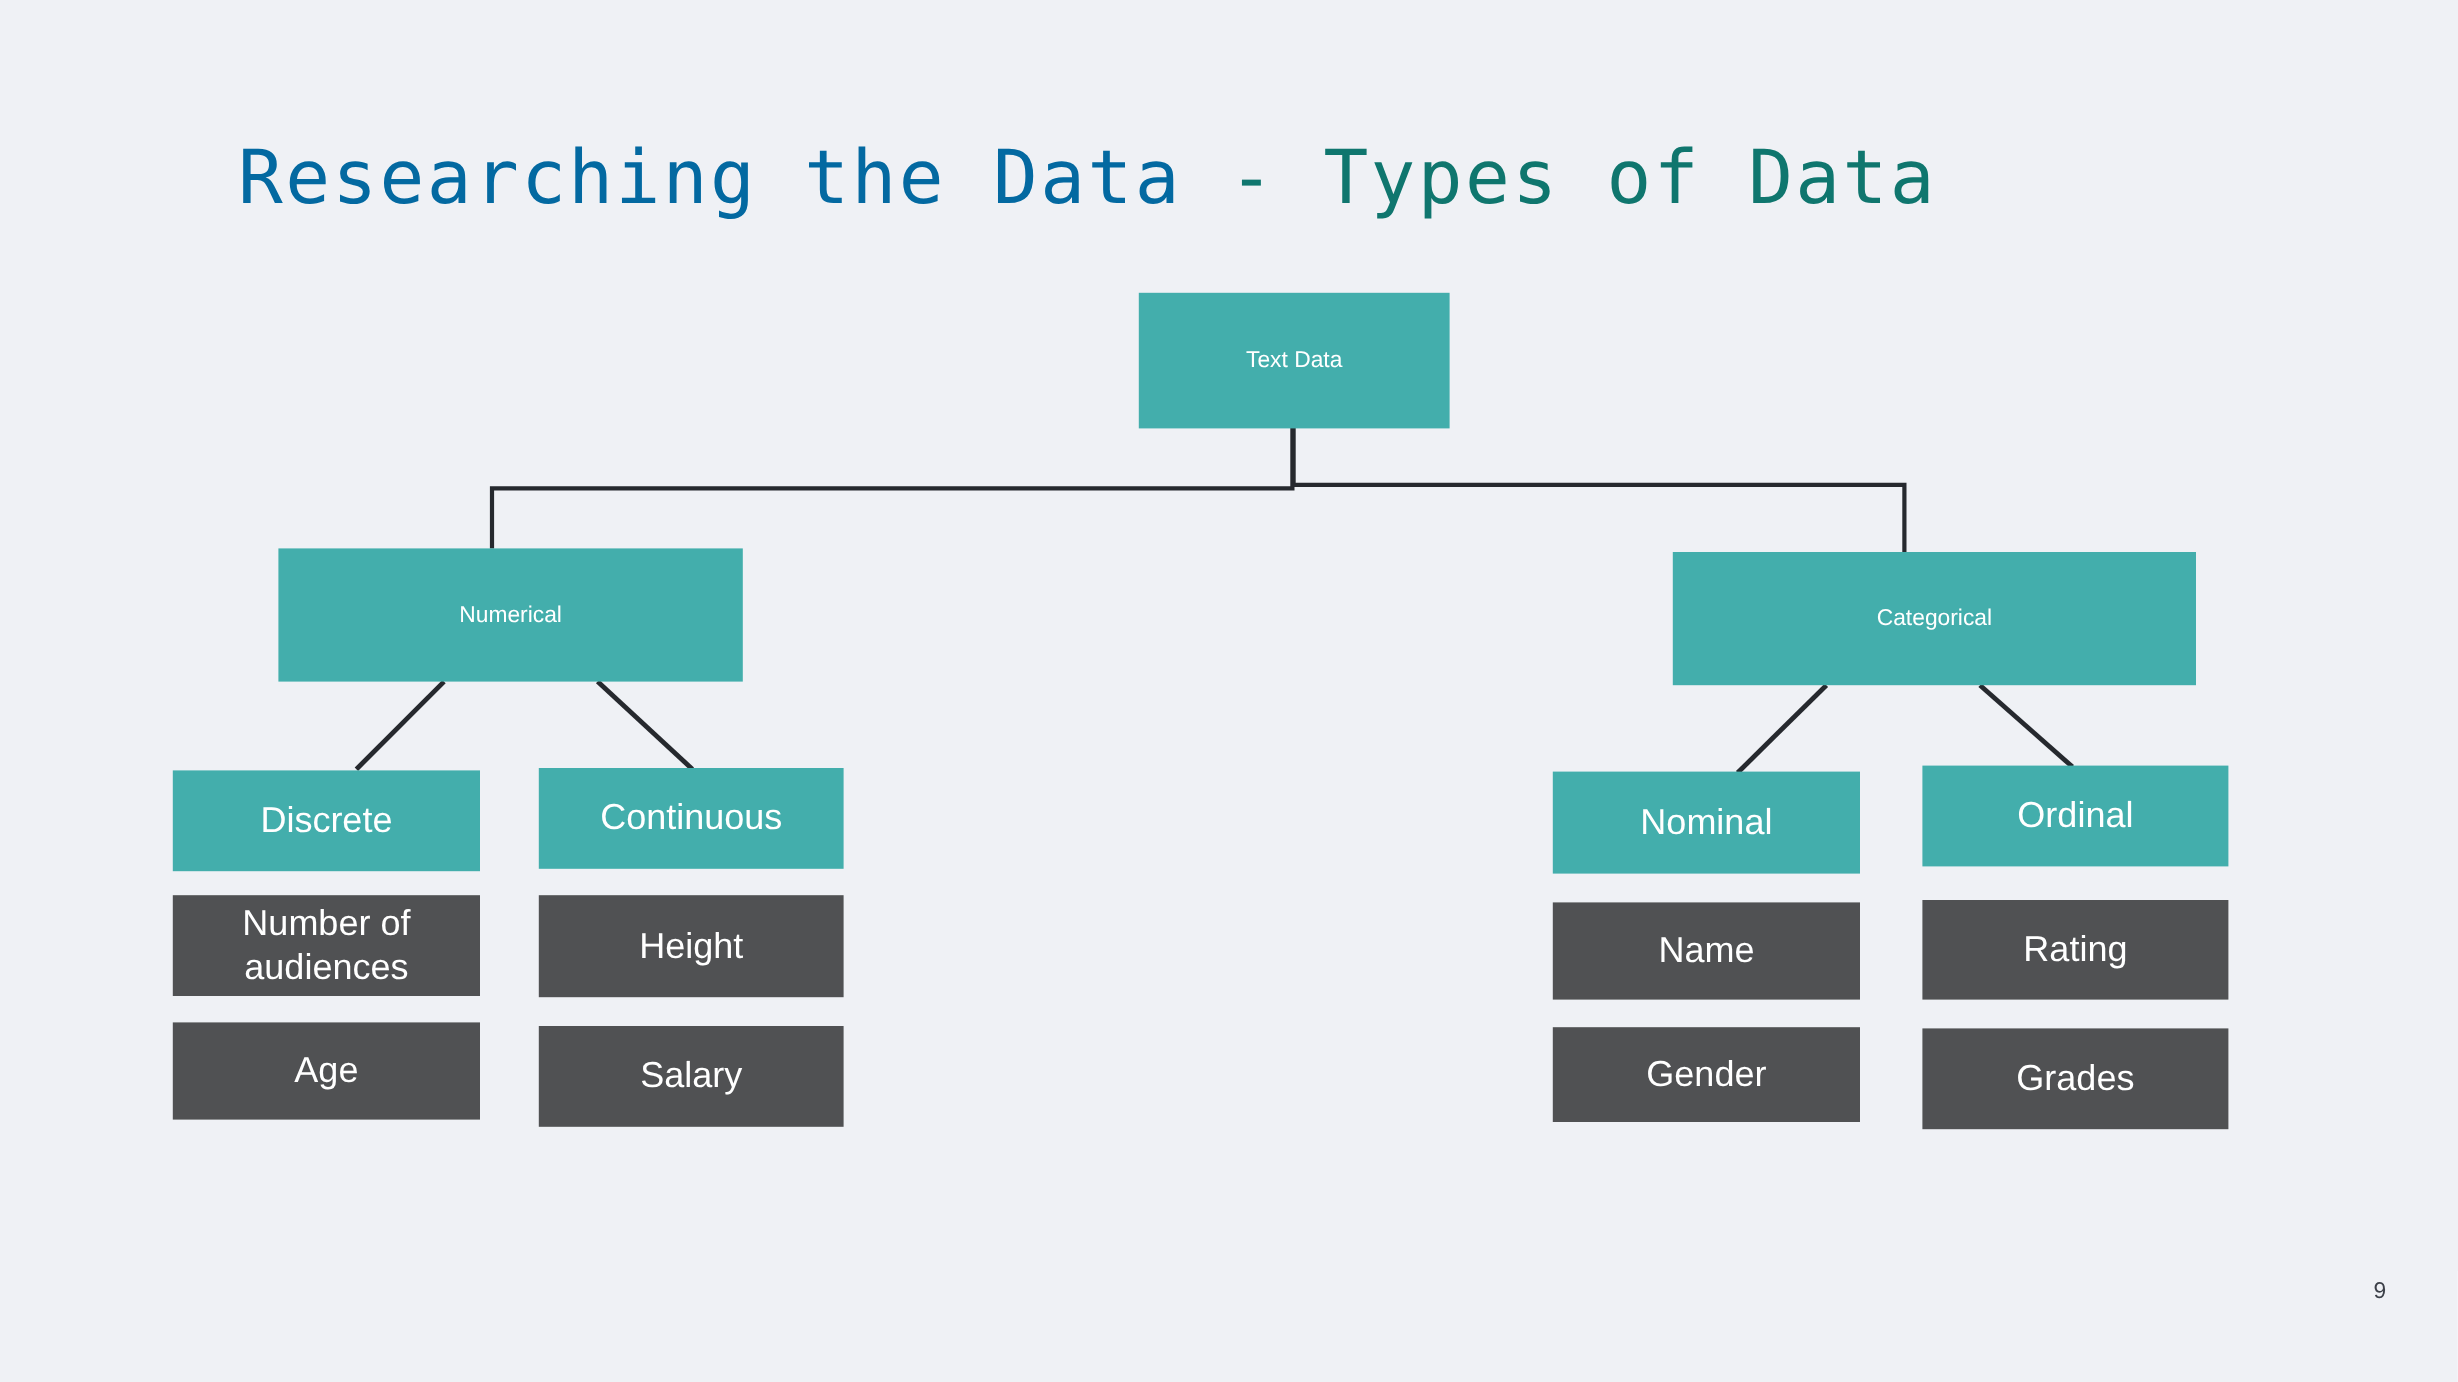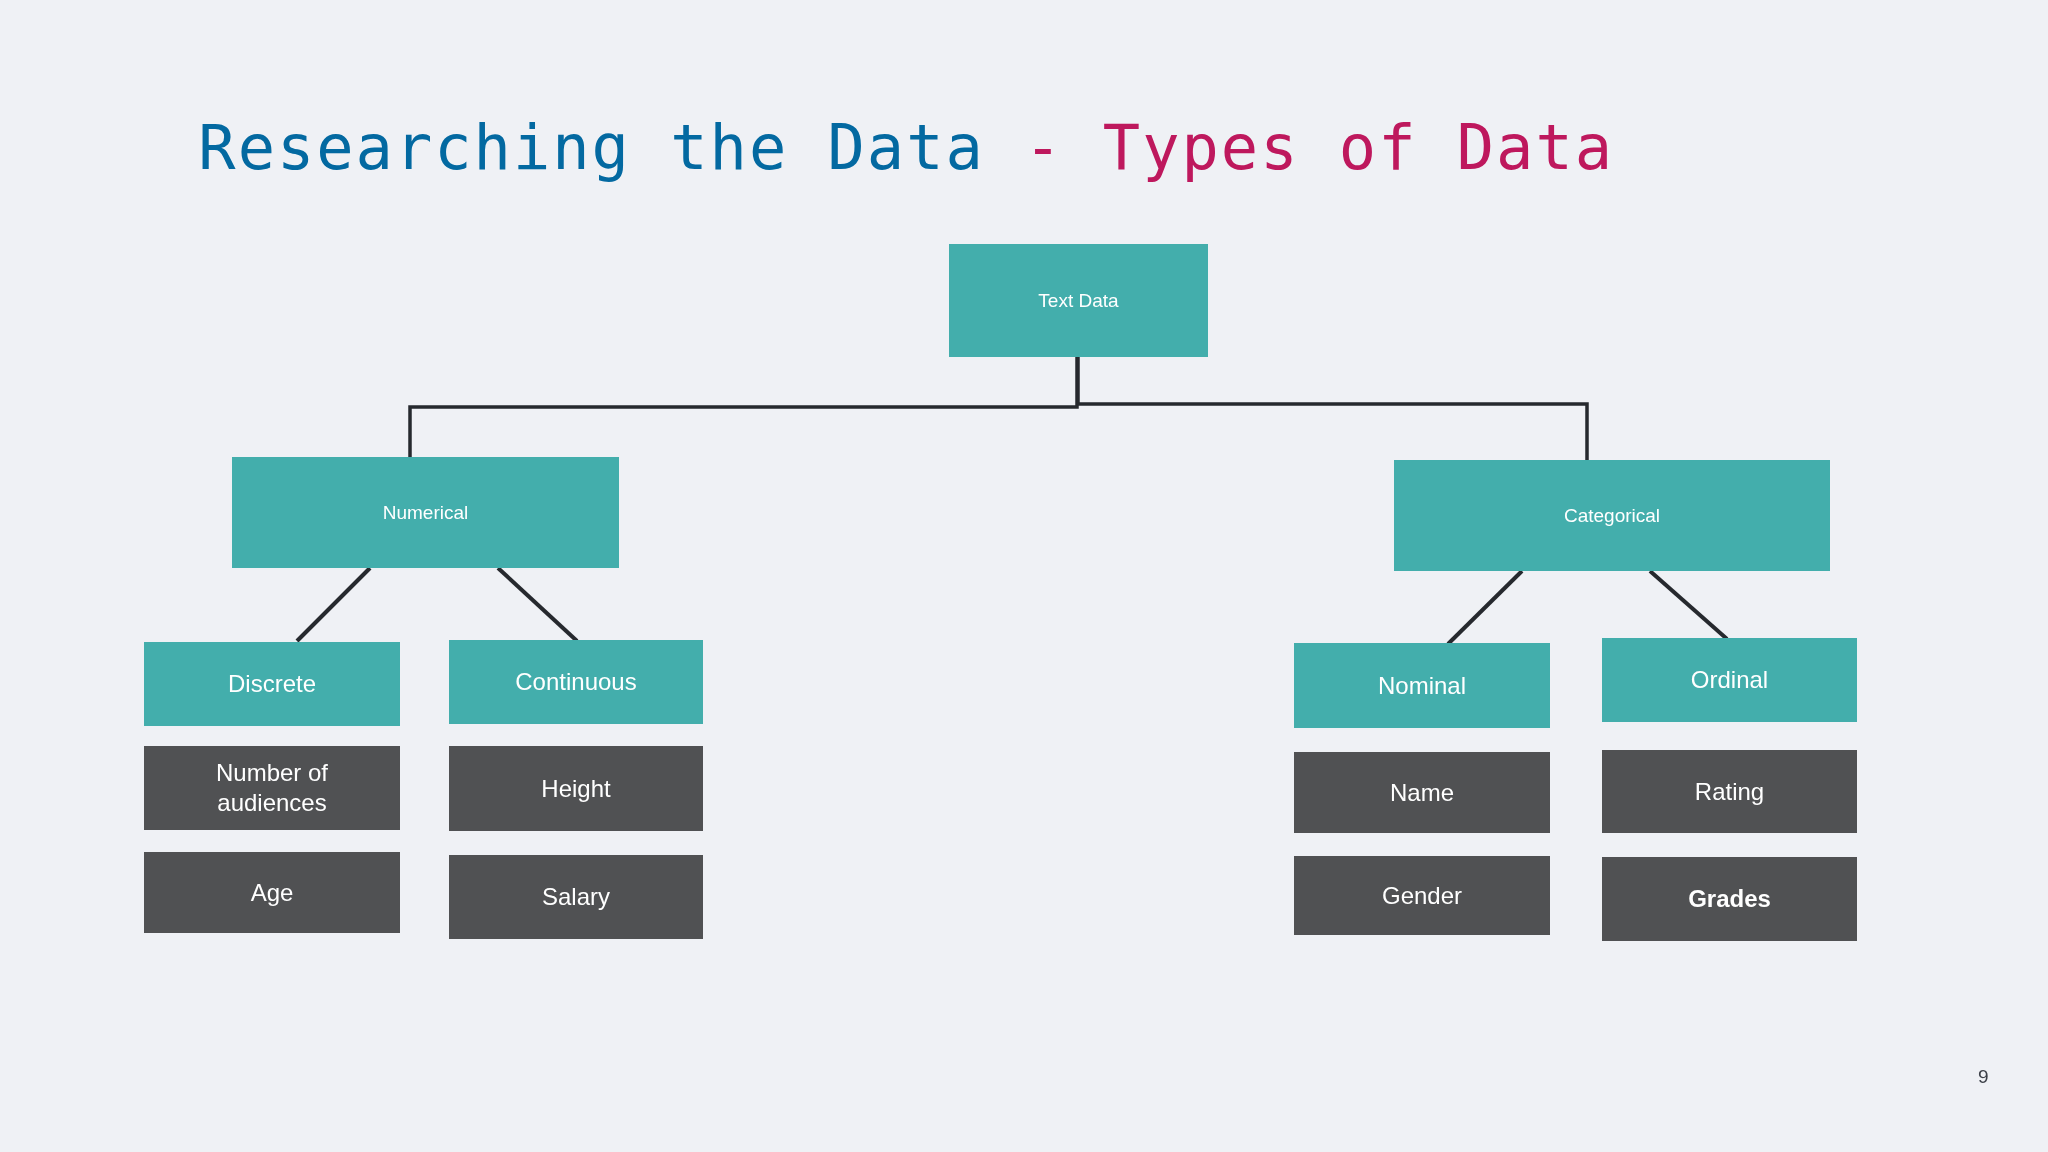--- a/index.html
+++ b/index.html
@@ -27,39 +27,39 @@
     left: 0; top: 0;
     width: 2048px; height: 1152px;
   }
   .node {
     position: absolute;
     display: flex;
     align-items: center;
     justify-content: center;
     text-align: center;
     color: #ffffff;
-    font-size: 24px;
+    font-size: 30px;
     line-height: 1.25;
     padding: 0 20px;
   }
   .node.level-top { font-size: 19px; }
   #page-number {
     position: absolute;
     left: 1978px;
     top: 1066px;
     font-size: 19px;
   }
 </style>
 </head>
 <body>
 
 <div id="slide" style="background-color: rgb(239, 241, 245);">
 
   <div id="title">
-    <span style="color: #0369a1;">Researching the Data</span><span style="color: #be185d;"> - Types of Data</span>
+    <span style="color: #0369a1;">Researching the Data</span><span style="color: #0f766e;"> - Types of Data</span>
   </div>
 
   <svg id="connector-layer" viewBox="0 0 2048 1152" xmlns="http://www.w3.org/2000/svg">
     <polyline points="410,457 410,407 1077,407 1077,355" fill="none" stroke-width="3.5" stroke="#26292e"></polyline>
     <polyline points="1078,355 1078,404 1587,404 1587,460" fill="none" stroke-width="3.5" stroke="#26292e"></polyline>
     <polyline points="370,568 297,641" fill="none" stroke-width="4" stroke="#26292e"></polyline>
     <polyline points="498,568 577,641" fill="none" stroke-width="4" stroke="#26292e"></polyline>
     <polyline points="1522,571 1448,644" fill="none" stroke-width="4" stroke="#26292e"></polyline>
     <polyline points="1650,571 1727,639" fill="none" stroke-width="4" stroke="#26292e"></polyline>
   </svg>
@@ -77,17 +77,17 @@
   <div class="node" style="left: 1602px; top: 638px; width: 255px; height: 84px; background-color: rgb(67, 174, 172);">Ordinal</div>
   <div class="node" style="left: 144px; top: 852px; width: 256px; height: 81px; background-color: rgb(80, 81, 83);">Age</div>
 
   <div class="node" style="left: 449px; top: 746px; width: 254px; height: 85px; background-color: rgb(80, 81, 83);">Height</div>
   <div class="node" style="left: 449px; top: 855px; width: 254px; height: 84px; background-color: rgb(80, 81, 83);">Salary</div>
 
   <div class="node" style="left: 1294px; top: 752px; width: 256px; height: 81px; background-color: rgb(80, 81, 83);">Name</div>
   <div class="node" style="left: 1294px; top: 856px; width: 256px; height: 79px; background-color: rgb(80, 81, 83);">Gender</div>
 
   <div class="node" style="left: 1602px; top: 750px; width: 255px; height: 83px; background-color: rgb(80, 81, 83);">Rating</div>
-  <div class="node" style="left: 1602px; top: 857px; width: 255px; height: 84px; background-color: rgb(80, 81, 83); font-weight: bold;">Grades</div>
+  <div class="node" style="left: 1602px; top: 857px; width: 255px; height: 84px; background-color: rgb(80, 81, 83);">Grades</div>
 
   <div id="page-number" style="color: rgb(60, 64, 72);">9</div>
 
 </div>
 
 </body></html>

